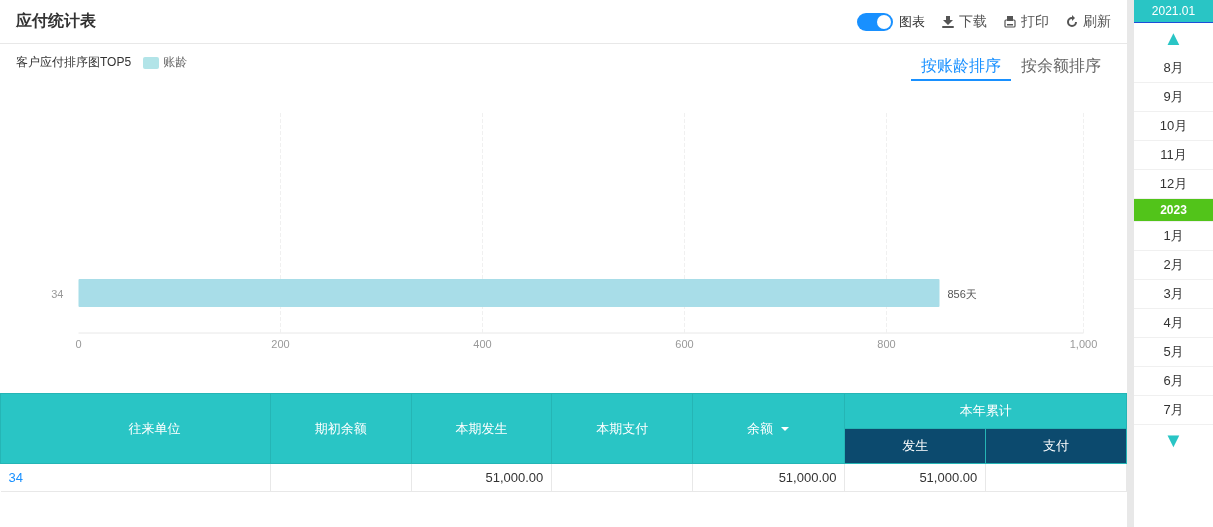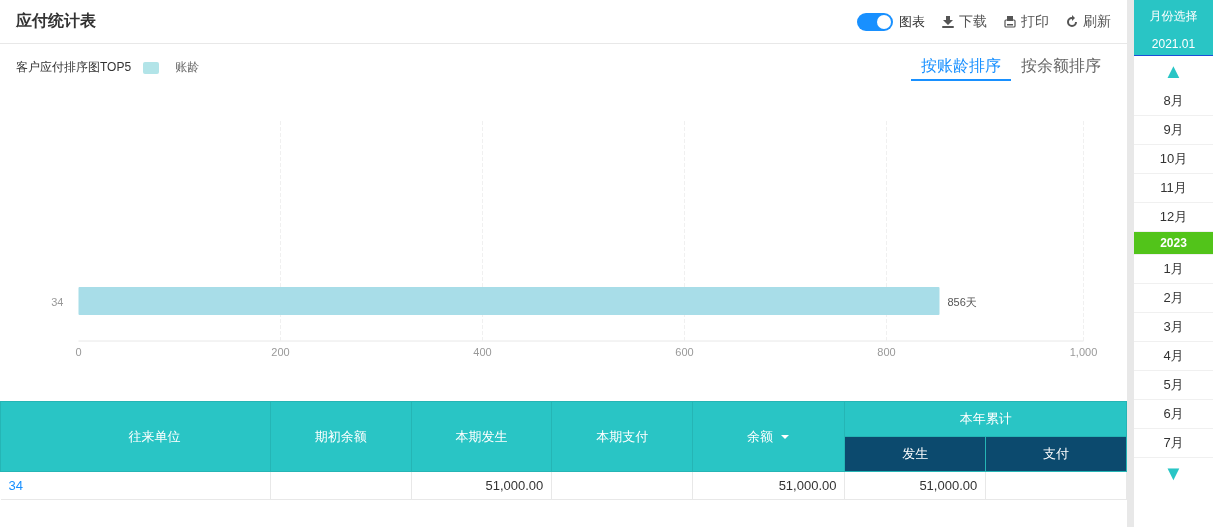--- a/index.html
+++ b/index.html
@@ -14,21 +14,21 @@
     .header-title { font-size: 16px; font-weight: bold; color: #333; }
     .header-actions { display: flex; align-items: flex-end; gap: 16px; }
     .toggle-switch { display: flex; align-items: center; gap: 6px; cursor: pointer; }
     .toggle-track { width: 36px; height: 18px; background: #1890ff; border-radius: 9px; position: relative; cursor: pointer; }
     .toggle-thumb { width: 14px; height: 14px; background: #fff; border-radius: 50%; position: absolute; top: 2px; right: 2px; }
     .action-btn { display: flex; align-items: center; gap: 4px; color: #555; cursor: pointer; font-size: 14px; }
     
     
     .chart-section { background: #fff; padding: 10px 16px; flex-shrink: 0; }
     .chart-legend-title { color: #333; font-size: 12px; }
-    .legend-item { display: flex; align-items: center; gap: 16px; font-size: 12px; color: #666; }
+    .legend-item { display: flex; align-items: center; gap: 4px; font-size: 12px; color: #666; }
     .legend-color { width: 16px; height: 12px; background: #b2e4e8; border-radius: 2px; }
     .sort-tabs { margin-left: auto; display: flex; gap: 0; }
     .sort-tab { padding: 2px 10px; font-size: 16px; color: #666; cursor: pointer; border-bottom: 2px solid transparent; }
     .sort-tab.active { color: #1890ff; border-bottom: 2px solid #1890ff; }
     
     
     .chart-wrapper { position: relative; height: 300px; background: #fff; }
     
     
     .table-section { flex: 1; overflow: auto; }
@@ -87,21 +87,21 @@
         <div class="action-btn">
           <svg width="14" height="14" viewBox="0 0 14 14">
               <path d="M12 7A5 5 0 1 1 7 2V0l3 3-3 3V4a3 3 0 1 0 3 3h2z" fill="currentColor"></path>
             </svg>
           <span>刷新</span>
         </div>
       </div>
     </div>
 
     <div class="chart-section">
-      <div style="display:flex; align-items:center; margin-bottom:10px;">
+      <div style="display:flex; align-items:flex-start; margin-bottom:2px;">
         <span class="chart-legend-title">客户应付排序图TOP5</span>
         <div class="legend-item" style="margin-left:12px;">
           <div class="legend-color"></div>
           <span>账龄</span>
         </div>
         <div class="sort-tabs">
           <span class="sort-tab active">按账龄排序</span>
           <span class="sort-tab">按余额排序</span>
         </div>
       </div>
@@ -165,21 +165,20 @@
     <td></td>
   </tr>
           </tbody>
       </table>
     </div>
   </div>
 
   <div class="divider-col"></div>
 
   <div class="sidebar">
-    <div class="sidebar-header">月份选择</div>
     <div class="sidebar-year">2021.01</div>
     <div class="sidebar-arrow-up">▲</div>
     <div class="month-list" id="month-list">
         <div class="month-item">8月</div>
         <div class="month-item">9月</div>
         <div class="month-item">10月</div>
         <div class="month-item">11月</div>
         <div class="month-item">12月</div>
         <div class="month-item year-label">2023</div>
         <div class="month-item">1月</div>

